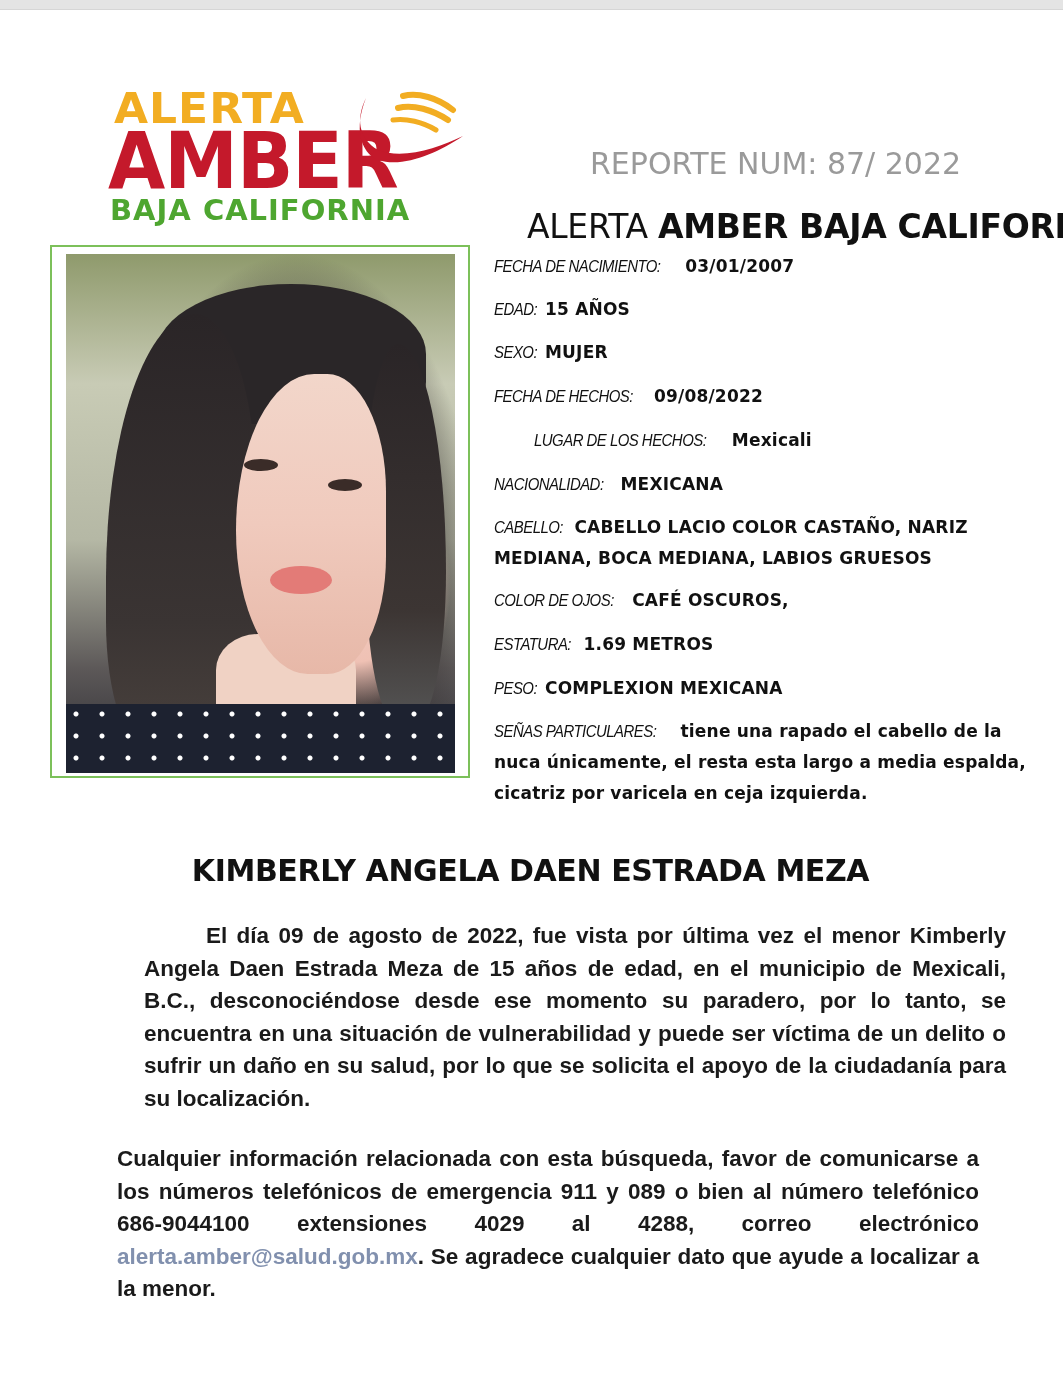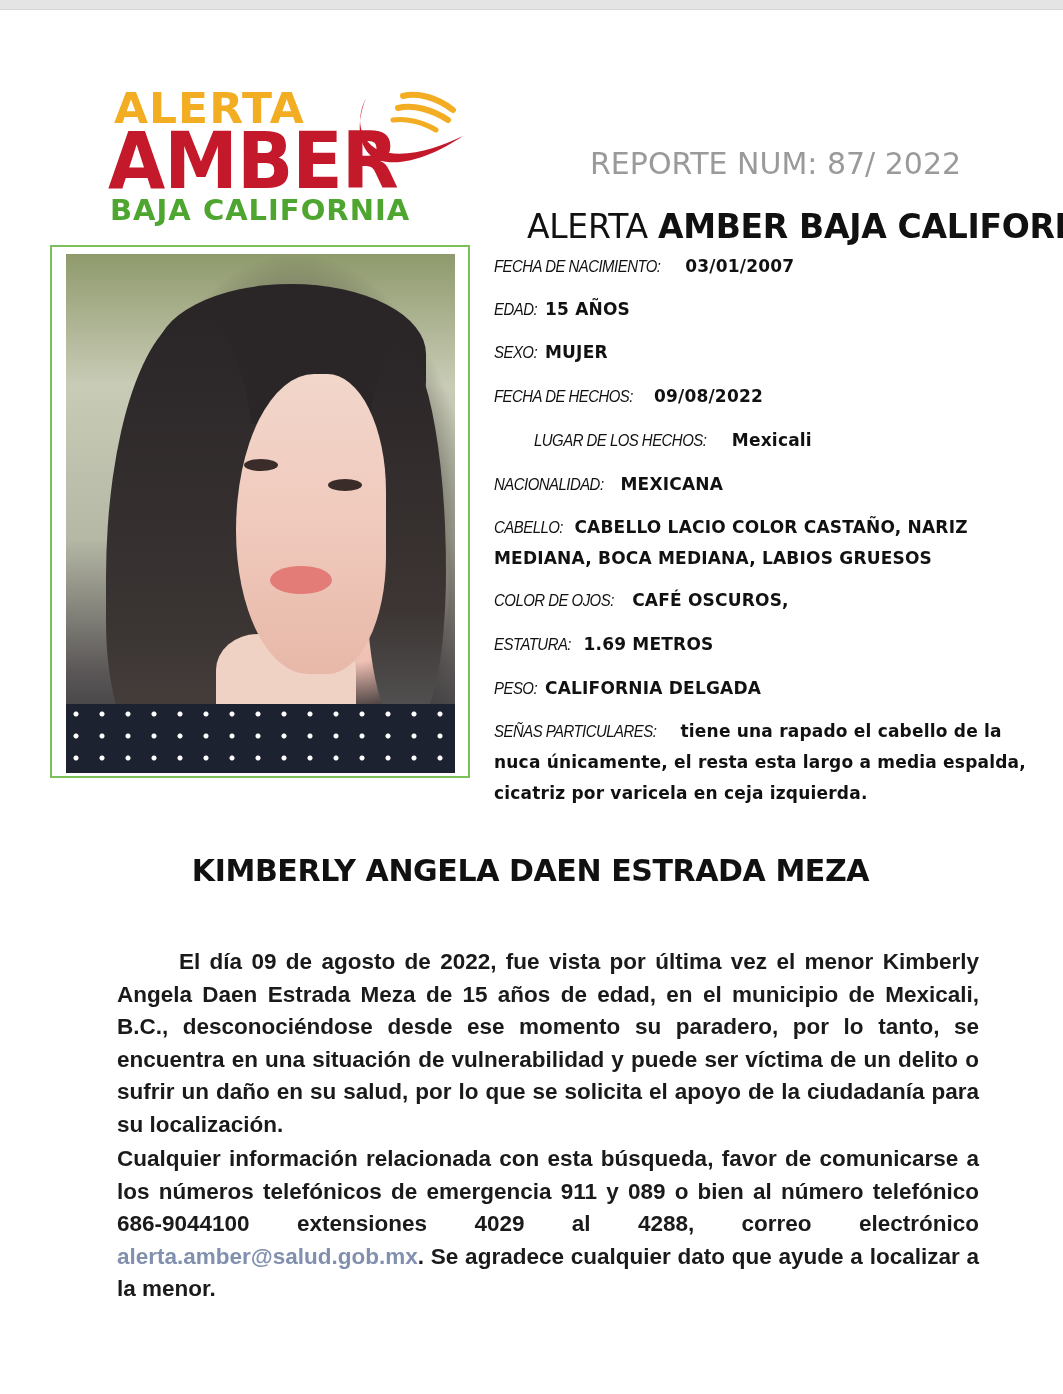--- a/index.html
+++ b/index.html
@@ -40,21 +40,21 @@
     
     .details { position: absolute; left: 494px; top: 254px; width: 550px; }
     .row { position: absolute; left: 0; font-size: 18px; line-height: 31px; white-space: nowrap; }
     .row .lbl { font-family: "Liberation Sans", sans-serif; font-style: italic; font-size: 17px; letter-spacing: -0.6px; transform: scaleX(0.88); display: inline-block; transform-origin: left; margin-right: -8px; }
     .row .val { font-family: "DejaVu Sans", sans-serif; font-weight: bold; font-size: 17px; letter-spacing: 0.2px; }
     .row.multi { white-space: normal; width: 550px; }
 
     
     .name { position: absolute; left: 0; width: 1063px; top: 853px; text-align: center; padding-right: 2px; font-family: "DejaVu Sans", sans-serif; font-weight: bold; font-size: 30px; letter-spacing: -0.4px; color: #111; }
     .para { position: absolute; left: 117px; width: 862px; font-family: "Liberation Sans", sans-serif; font-weight: bold; font-size: 22.5px; line-height: 32.6px; text-align: justify; color: #1a1a1a; }
-    .p1 { top: 946px; text-indent: 62px; }
+    .p1 { top: 920px; text-indent: 62px; margin-left: 27px; }
     .p2 { top: 1143px; }
     .email { color: #8190ae; font-weight: bold; }
   </style>
 </head>
 <body>
 
 <div class="topbar"></div>
 
 <div class="logo">
   <span class="l1">ALERTA</span>
@@ -120,21 +120,21 @@
   <div class="row" style="top:331px;">
     <span class="lbl">COLOR DE OJOS:</span>&nbsp;
     <span class="val">CAFÉ OSCUROS,</span>
   </div>
   <div class="row" style="top:375px;">
     <span class="lbl">ESTATURA:</span>&nbsp;
     <span class="val">1.69 METROS</span>
   </div>
   <div class="row" style="top:419px;">
     <span class="lbl">PESO:</span>&nbsp;
-    <span class="val">CALIFORNIA DELGADA</span>
+    <span class="val">COMPLEXION MEXICANA</span>
   </div>
   <div class="row multi" style="top:462px;">
     <span class="lbl">SEÑAS PARTICULARES:</span>&nbsp;
     <span class="val">tiene una rapado el cabello de la nuca únicamente, el resta esta largo a media espalda, cicatriz por varicela en ceja izquierda.</span>
   </div>
 </div>
 
 <div class="name">KIMBERLY ANGELA DAEN ESTRADA MEZA</div>
 
 <p class="para p1">El día 09 de agosto de 2022, fue vista por última vez el menor Kimberly Angela Daen Estrada Meza de 15 años de edad, en el municipio de Mexicali, B.C., desconociéndose desde ese momento su paradero, por lo tanto, se encuentra en una situación de vulnerabilidad y puede ser víctima de un delito o sufrir un daño en su salud, por lo que se solicita el apoyo de la ciudadanía para su localización.</p>

